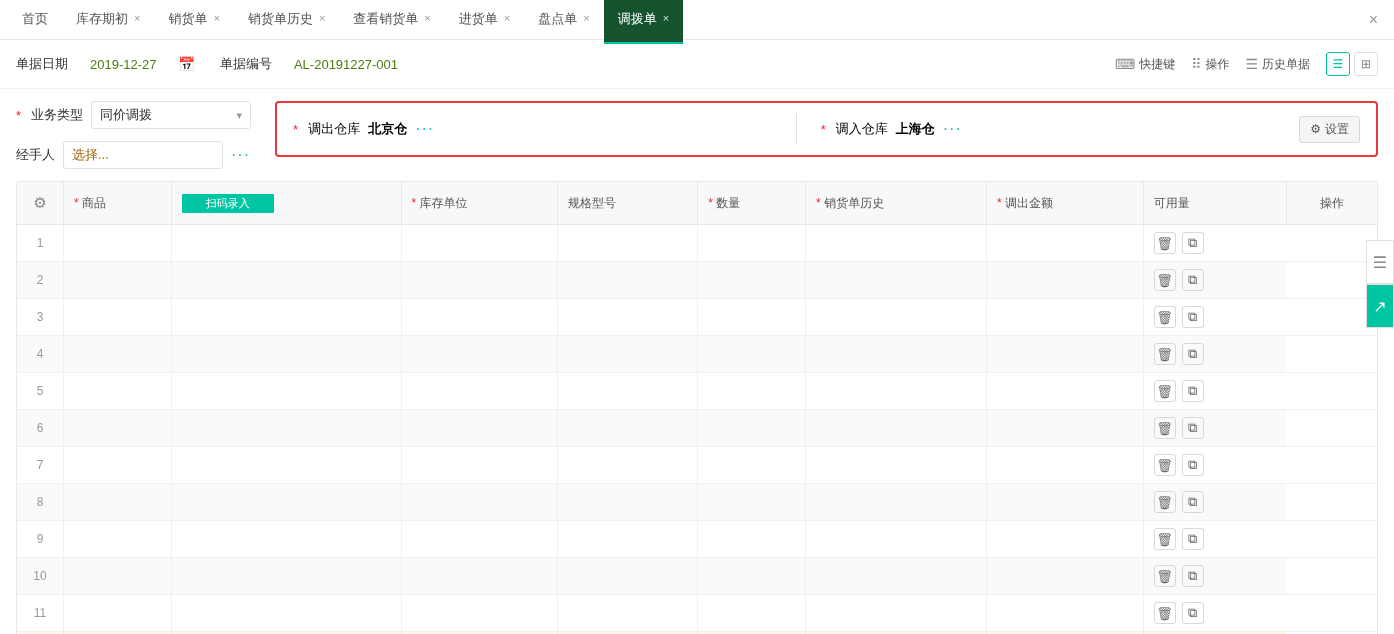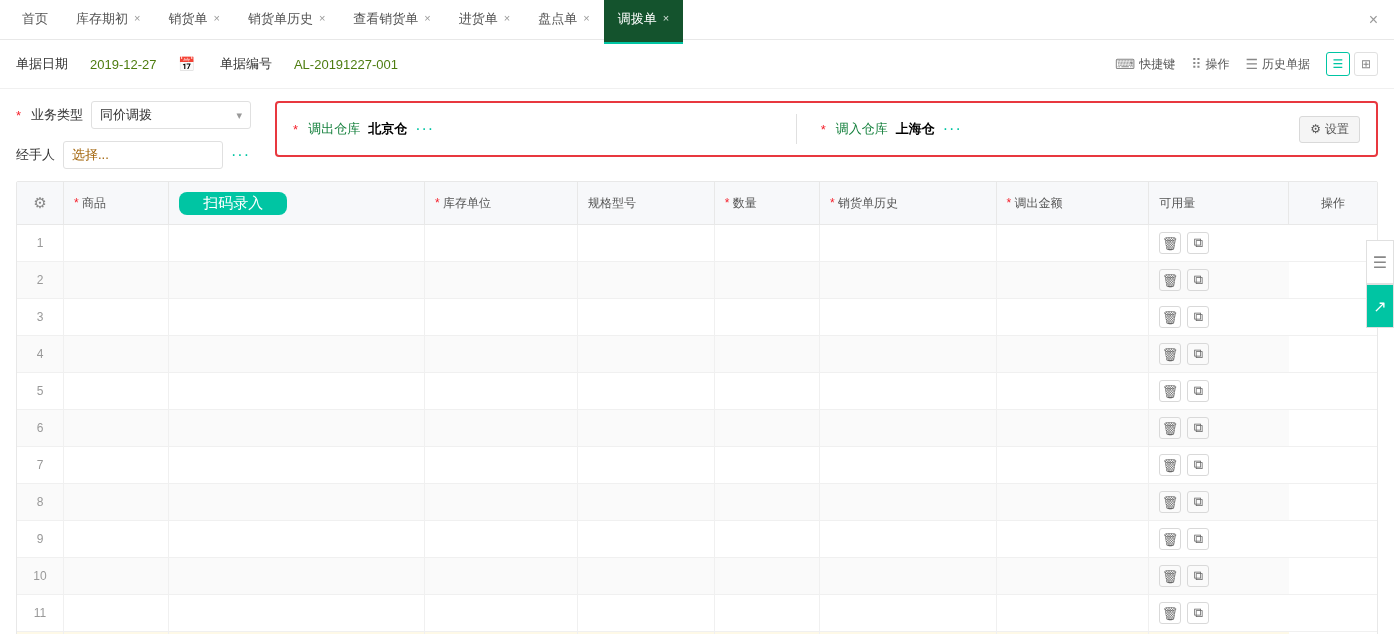--- a/index.html
+++ b/index.html
@@ -86,21 +86,21 @@
 
     
     .warehouse-box {
       flex: 1; border: 2px solid #e8383f; border-radius: 4px;
       padding: 10px 16px; display: flex; align-items: center;
       gap: 0; min-height: 56px;
     }
     .warehouse-section {
       display: flex; align-items: center; gap: 8px; flex: 1;
     }
-    .warehouse-section .label { color: #15803d; white-space: nowrap; }
+    .warehouse-section .label { color: #000000; white-space: nowrap; }
     .warehouse-section .wh-value { color: #000000; font-weight: 700; }
     .warehouse-divider { width: 1px; background: #e0e0e0; height: 30px; margin: 0 24px; }
 
     
     .gear-area {
       display: flex; align-items: center;
     }
     .gear-btn {
       display: flex; align-items: center; gap: 4px;
       background: #f5f5f5; border: 1px solid #d9d9d9;
@@ -133,21 +133,21 @@
     tbody tr:nth-child(even) { background: #fafafa; }
     tbody tr.subtotal-row { background: #fef9e7; font-weight: 500; }
     tbody td {
       padding: 7px 10px; border-right: 1px solid #f0f0f0;
       color: #333; white-space: nowrap;
     }
     tbody td:last-child { border-right: none; }
     .row-num { color: #999; text-align: center; }
     .scan-btn {
       background: #00c5a3; color: #fff; border: none;
-      border-radius: 8px; padding: 2px 24px; font-size: 15px;
+      border-radius: 1px; padding: 2px 24px; font-size: 11px;
       cursor: pointer; white-space: nowrap;
     }
     .th-required { color: #f5222d; }
     .action-icons { display: flex; gap: 6px; align-items: center; }
     .action-icon {
       width: 22px; height: 22px; border: 1px solid #d9d9d9;
       border-radius: 3px; display: flex; align-items: center;
       justify-content: center; cursor: pointer; font-size: 13px; color: #666;
     }
     .settings-col {

